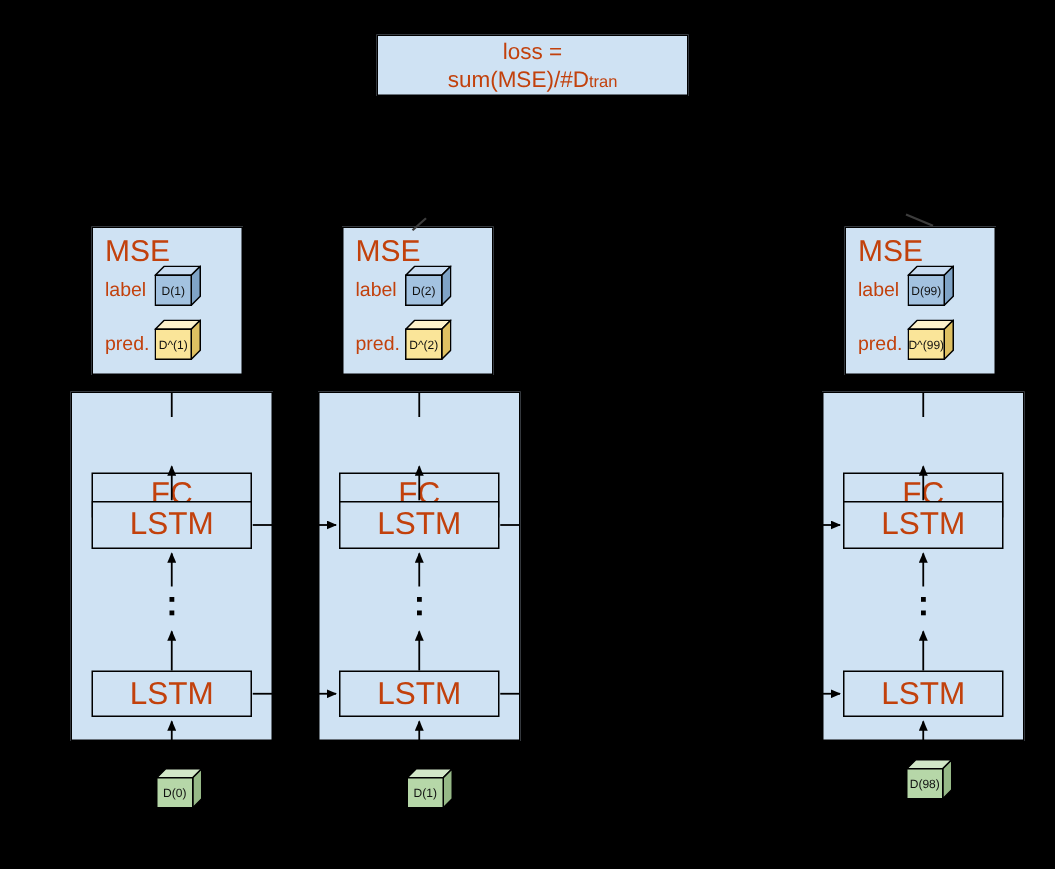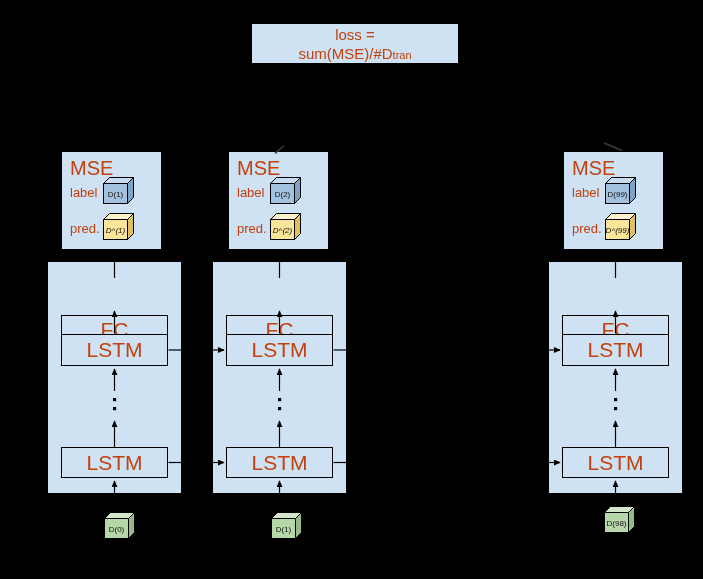--- a/index.html
+++ b/index.html
@@ -15,21 +15,21 @@
               font-size:15px; line-height:19px; padding-top:1px; }
   .loss-sub { font-size:11px; }
   
   .mse { top:151px; width:101px; height:99px; }
   .mse-1 { left:61px; } .mse-2 { left:228px; } .mse-3 { left:563px; }
   .mse-title { position:absolute; left:8px; top:5px; font-size:20px; }
   .mse-row { position:absolute; left:8px; font-size:13px; }
   .row-label { top:17px;margin-top:16px; } .row-pred { top:69px;text-align:center; }
   .cube { position:absolute; }
   .cube-label-pos { left:41px; top:25px; }
-  .cube-pred-pos  { left:41px; top:61px;font-style:italic; }
+  .cube-pred-pos  { left:41px; top:61px; }
   
   .col { top:261px; width:135px; height:233px; }
   .col-1 { left:47px; } .col-2 { left:212px; } .col-3 { left:548px; }
   .inner-box {
     position:absolute; left:13px; width:107px; background:#cfe2f3;
     border:1px solid #000; box-sizing:border-box; text-align:center; font-size:21px;
   }
   .fc-box    { top:16px;  height:30px; line-height:28px;margin-top:37px; }
   .lstm-top  { top:72px;  height:32px; line-height:30px; }
   .lstm-bot  { top:185px; height:31px; line-height:29px; }

